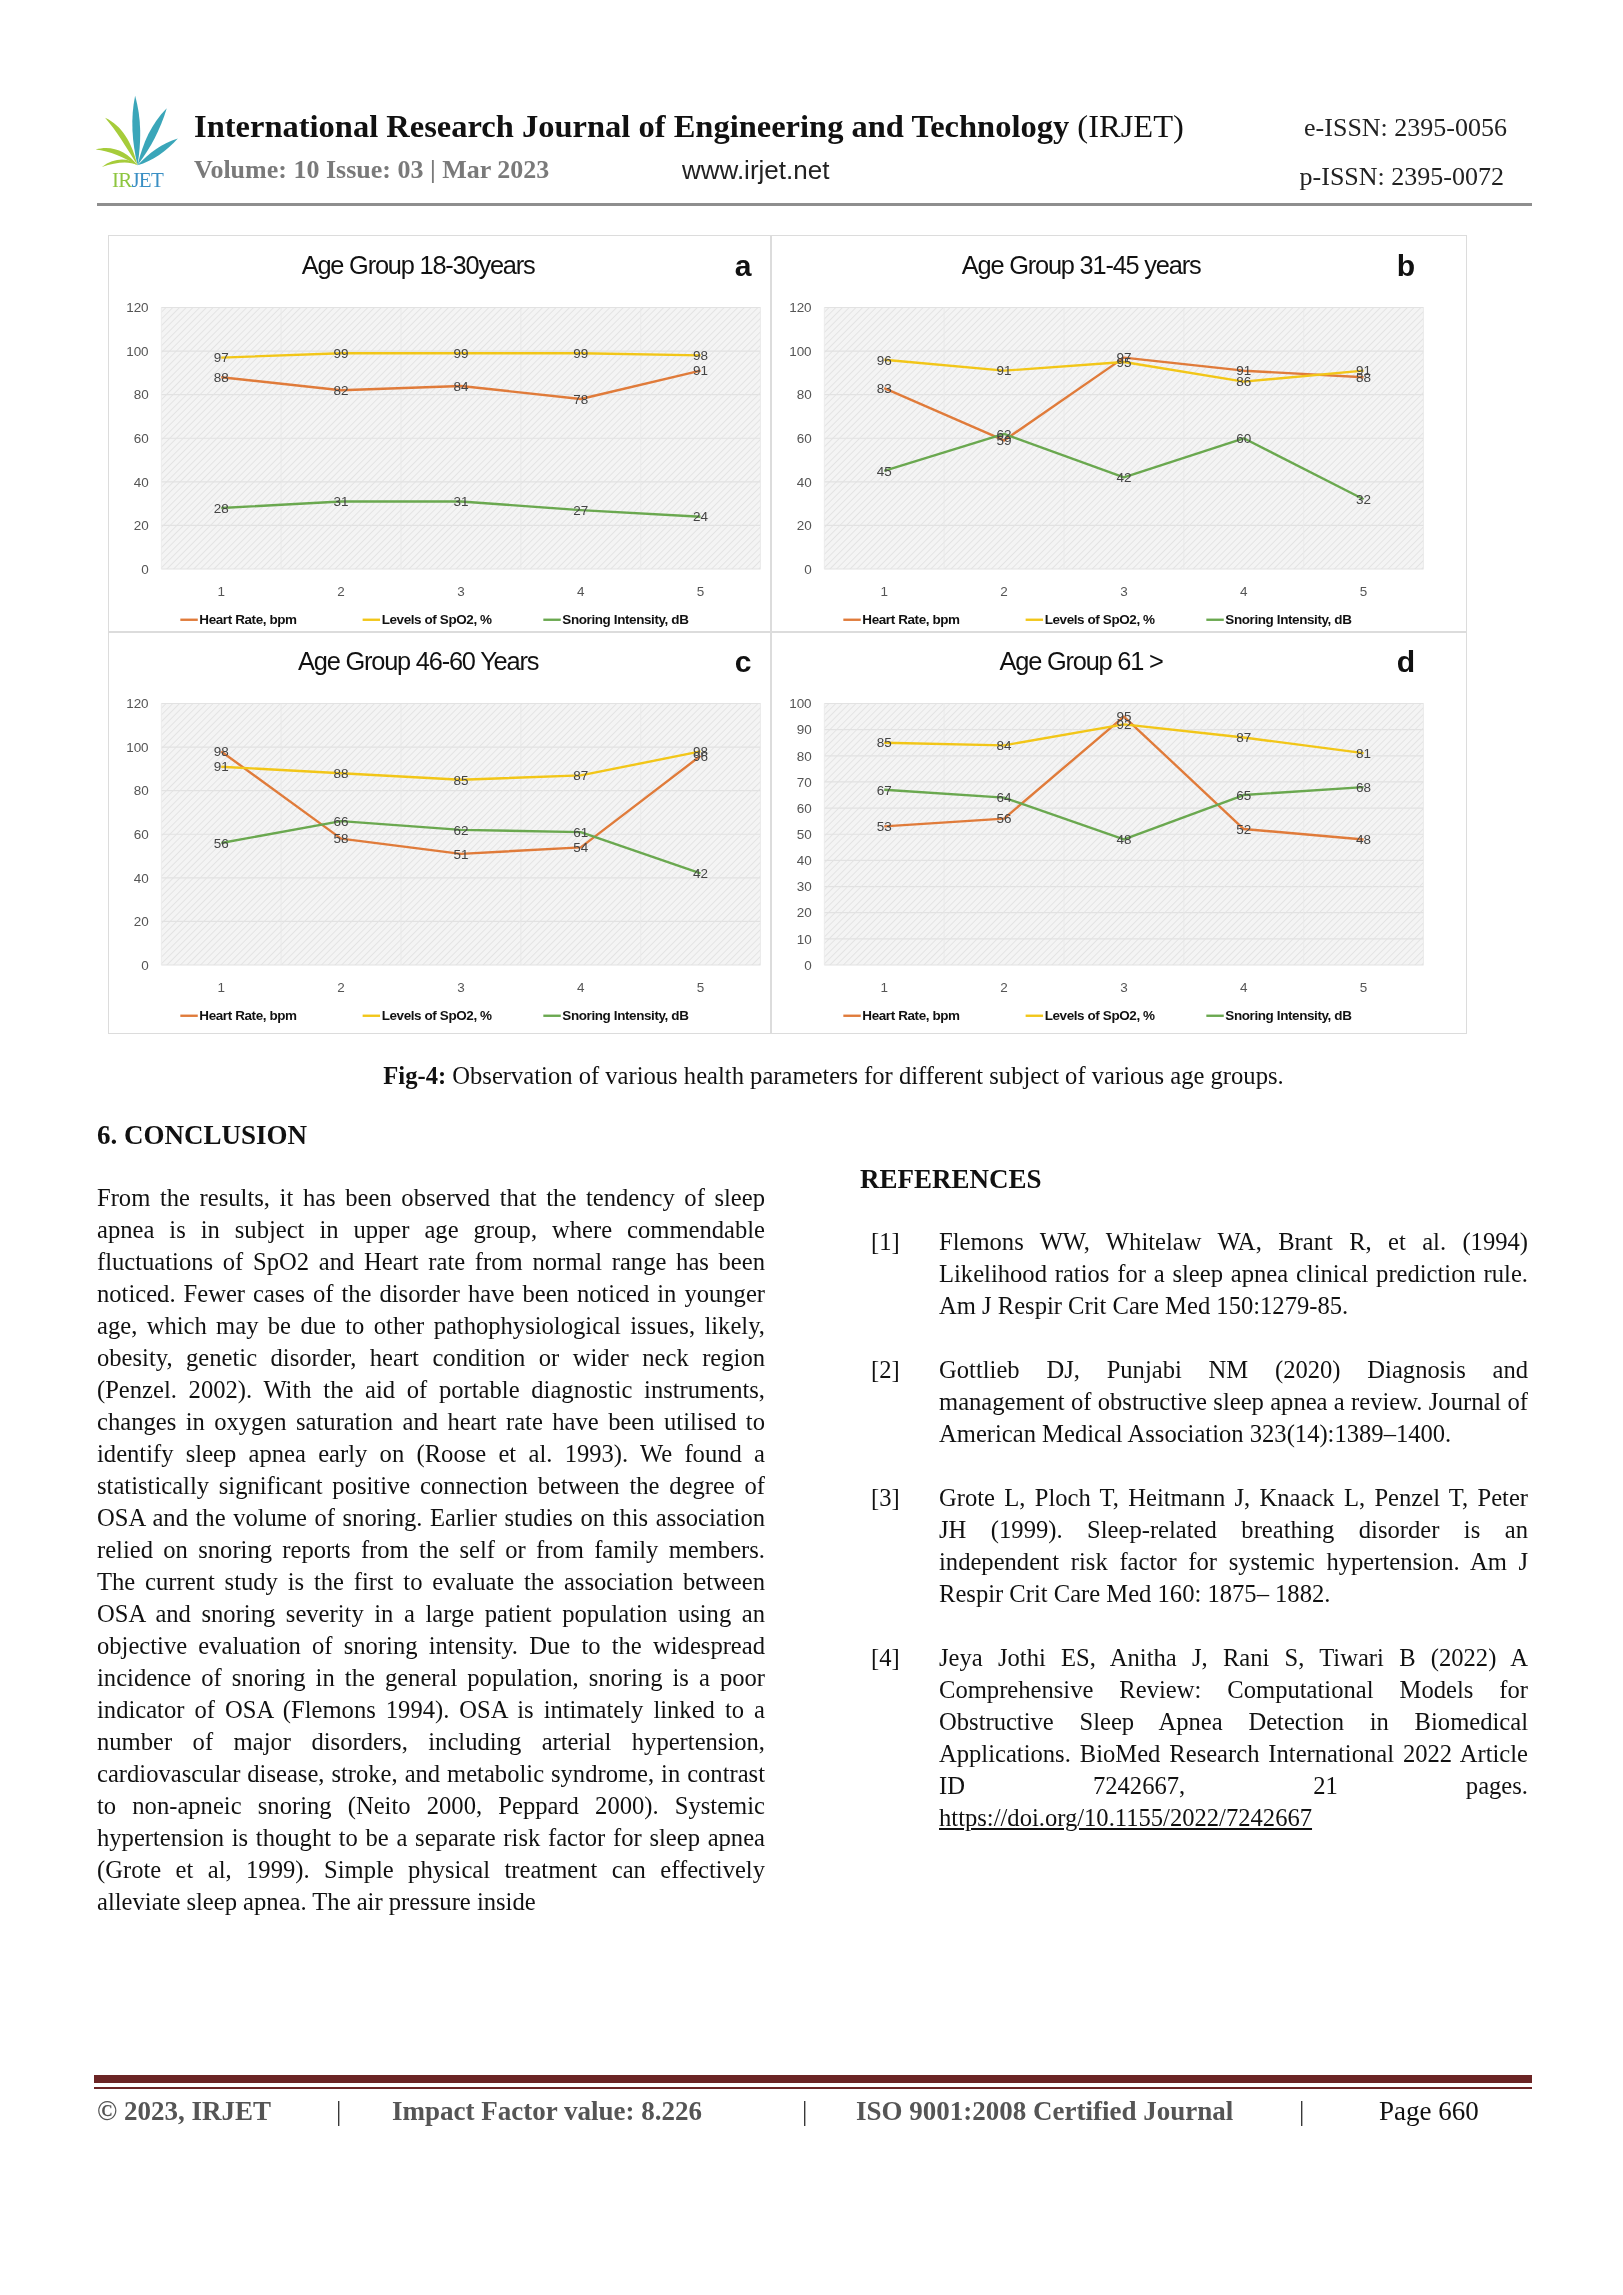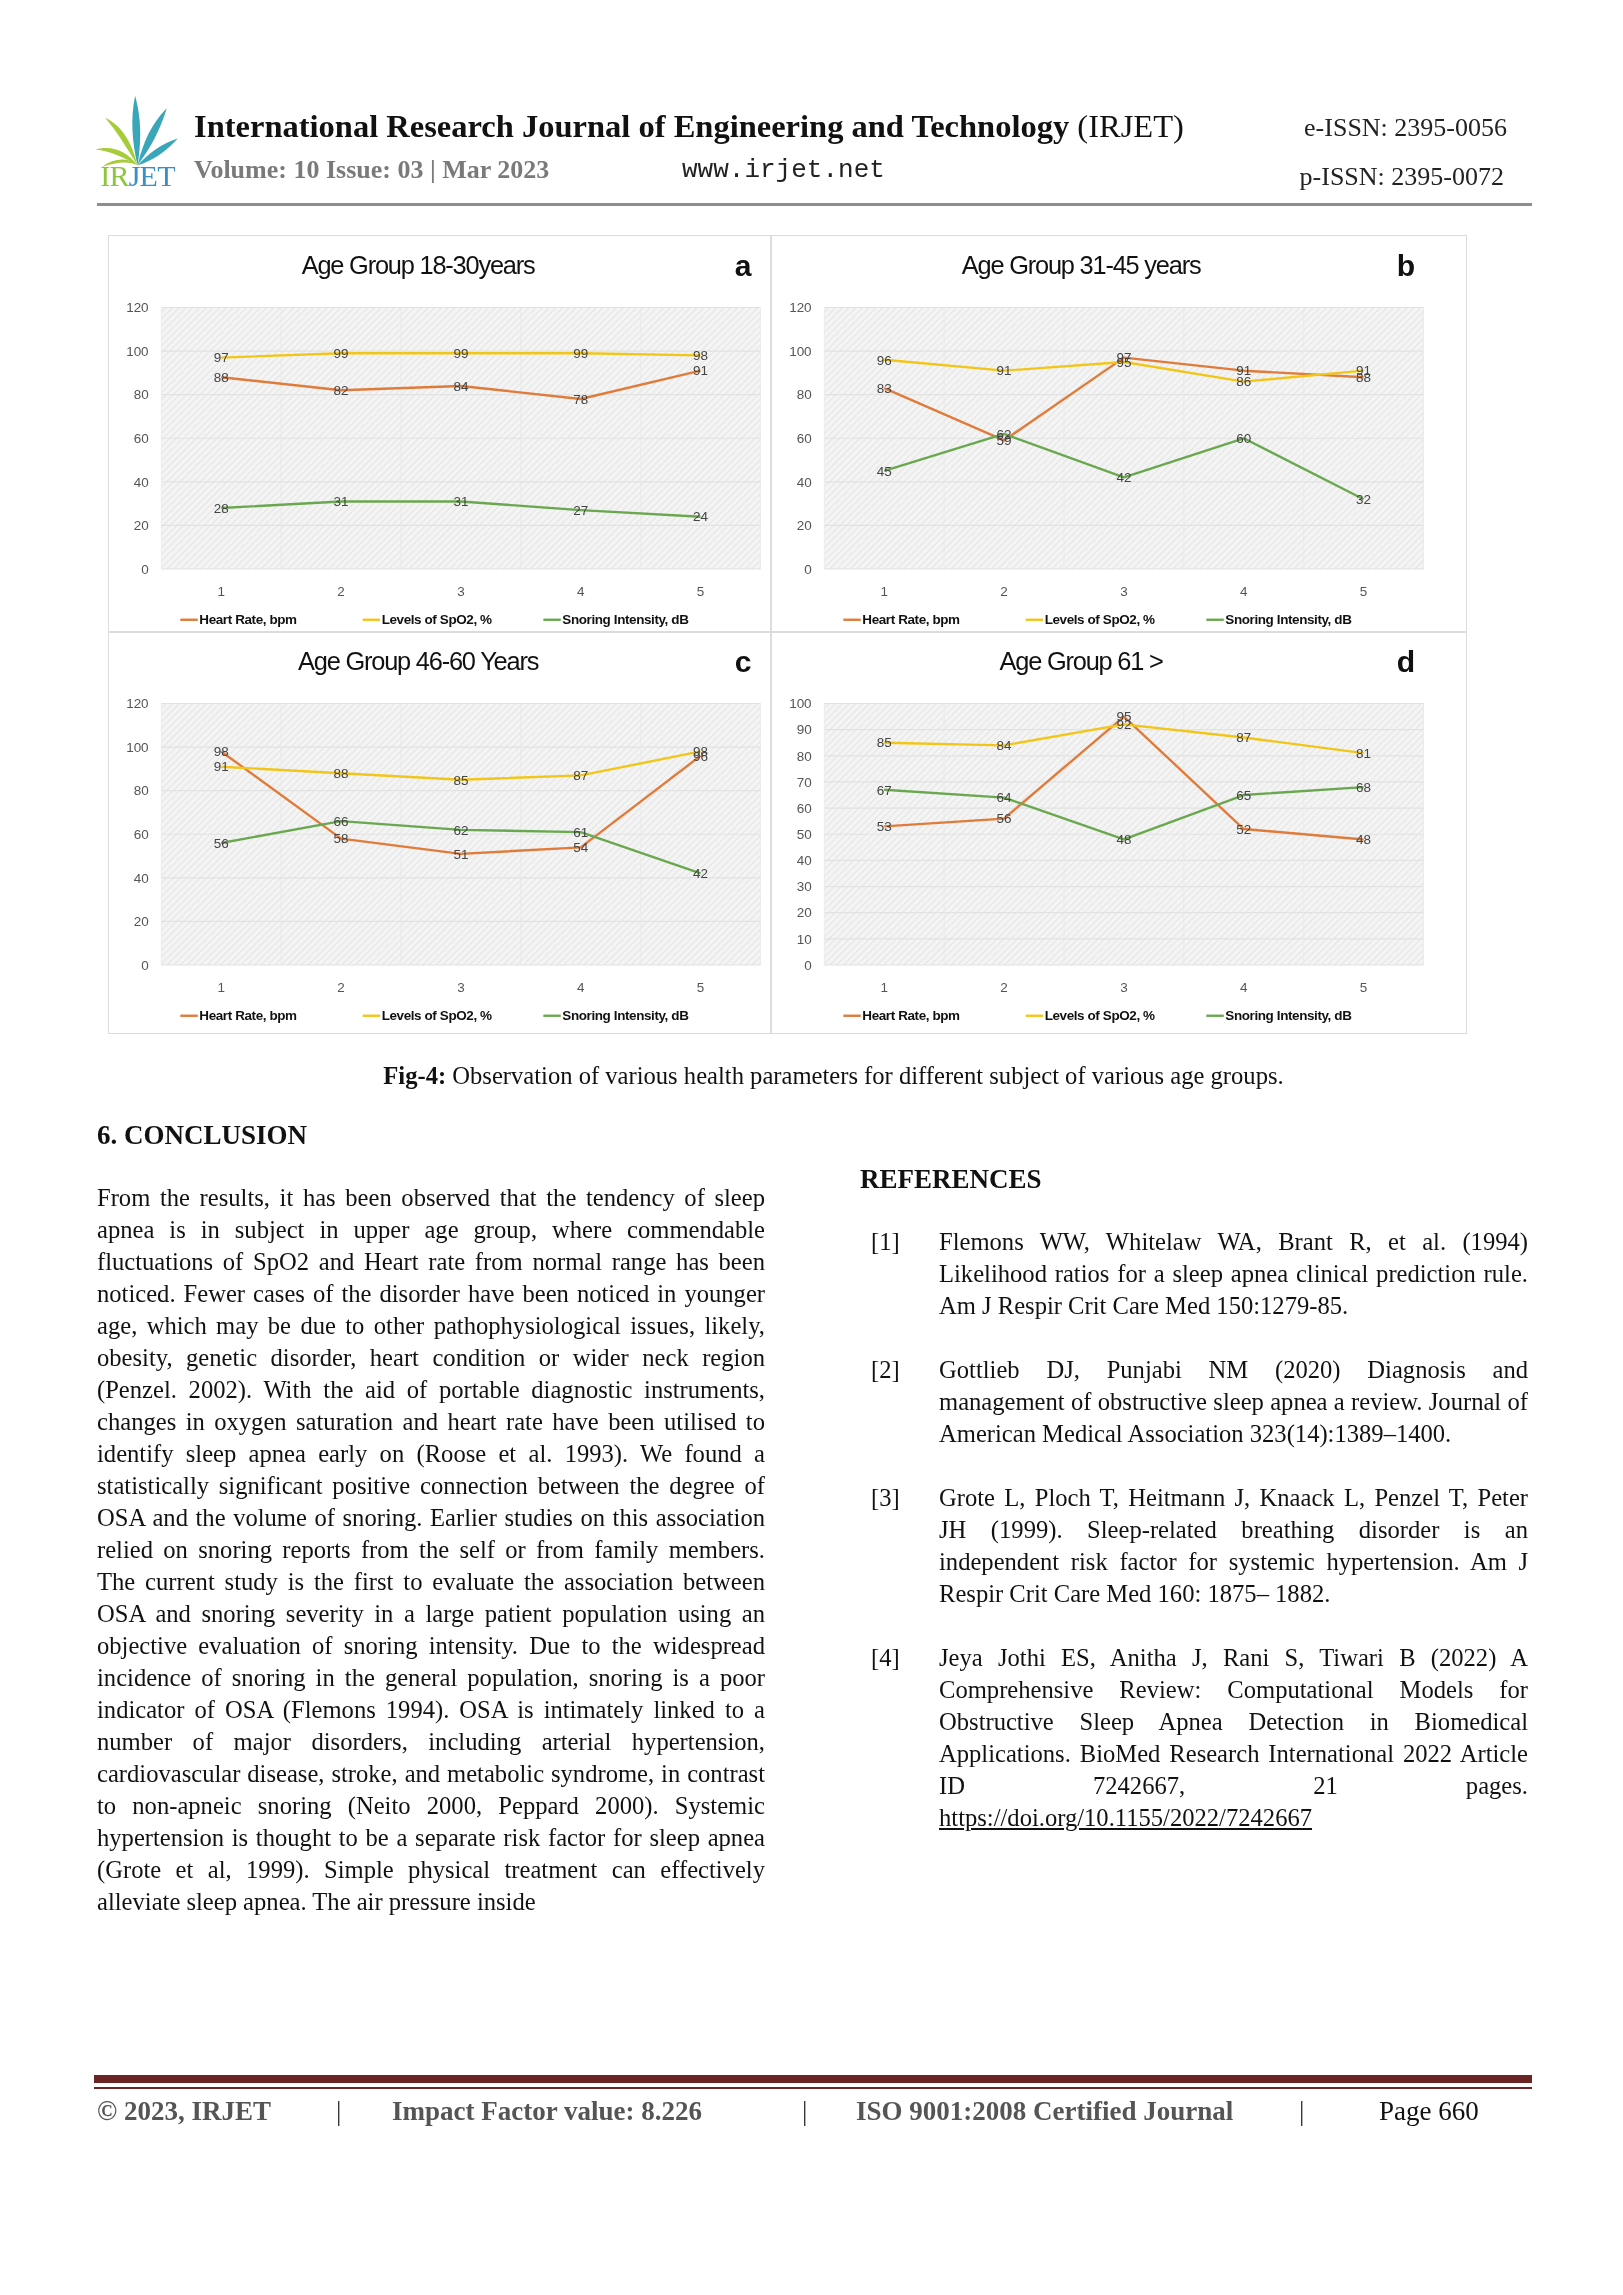--- a/index.html
+++ b/index.html
@@ -1,27 +1,27 @@
 <!DOCTYPE html>
 <html style="font-size:12.7px"><head>
 <meta charset="utf-8">
 <style>
   * { box-sizing: border-box; margin: 0; padding: 0; }
   html, body { width: 1623px; height: 2295px; background: #ffffff; }
   body { position: relative; font-family: "DejaVu Serif", "Liberation Serif", serif; color: #111; overflow: hidden; }
 
   
   .hdr-logo { position: absolute; left: 94px; top: 94px; width: 87px; height: 99px; }
-  .hdr-logo-text { position: absolute; left: 0; bottom: 0; width: 87px; text-align: center; font-family: "Liberation Serif", serif; font-size: 30px; letter-spacing: -0.8px; }
+  .hdr-logo-text { position: absolute; left: 0; bottom: 0; width: 87px; text-align: center; font-family: "Liberation Serif", serif; font-size: 21px; letter-spacing: -0.8px; }
   .hdr-logo-text .g { color: #8dc63f; }
   .hdr-logo-text .b { color: #3a8fc4; }
   .hdr-title { position: absolute; left: 194px; top: 108px; font-family: "Liberation Serif", serif; font-weight: bold; font-size: 32.5px; color: #111; white-space: nowrap; }
   .hdr-title .abbr { font-weight: normal; }
   .hdr-vol { position: absolute; left: 194px; top: 155px; font-family: "Liberation Serif", serif; font-weight: bold; font-size: 26px; color: #7a7a7a; white-space: nowrap; }
-  .hdr-web { position: absolute; left: 682px; top: 155px; font-family: Liberation Mono, monospace; font-size: 26px; color: #222; }
+  .hdr-web { position: absolute; left: 682px; top: 155px; font-family: Liberation Sans, sans-serif; font-size: 26px; color: #222; }
   .hdr-eissn { position: absolute; right: 116px; top: 113px; font-family: "Liberation Serif", serif; font-size: 26px; color: #222; }
   .hdr-pissn { position: absolute; right: 119px; top: 162px; font-family: "Liberation Serif", serif; font-size: 26px; color: #222; }
   .hdr-rule { position: absolute; left: 97px; top: 203px; width: 1435px; height: 3.2px; background: #8e8e8e; }
 
   
   .fig { position: absolute; left: 108px; top: 235px; width: 1359px; height: 799px; border: 1.6px solid #dcdcdc; background: #fff; }
   .fig-vline { position: absolute; left: 661px; top: 0; width: 1.6px; height: 100%; background: #dcdcdc; }
   .fig-hline { position: absolute; left: 0; top: 395px; width: 100%; height: 1.6px; background: #dcdcdc; }
   .chart { position: absolute; width: 661px; height: 395px; }
   .chart svg { width: 100%; height: 100%; display: block; }

